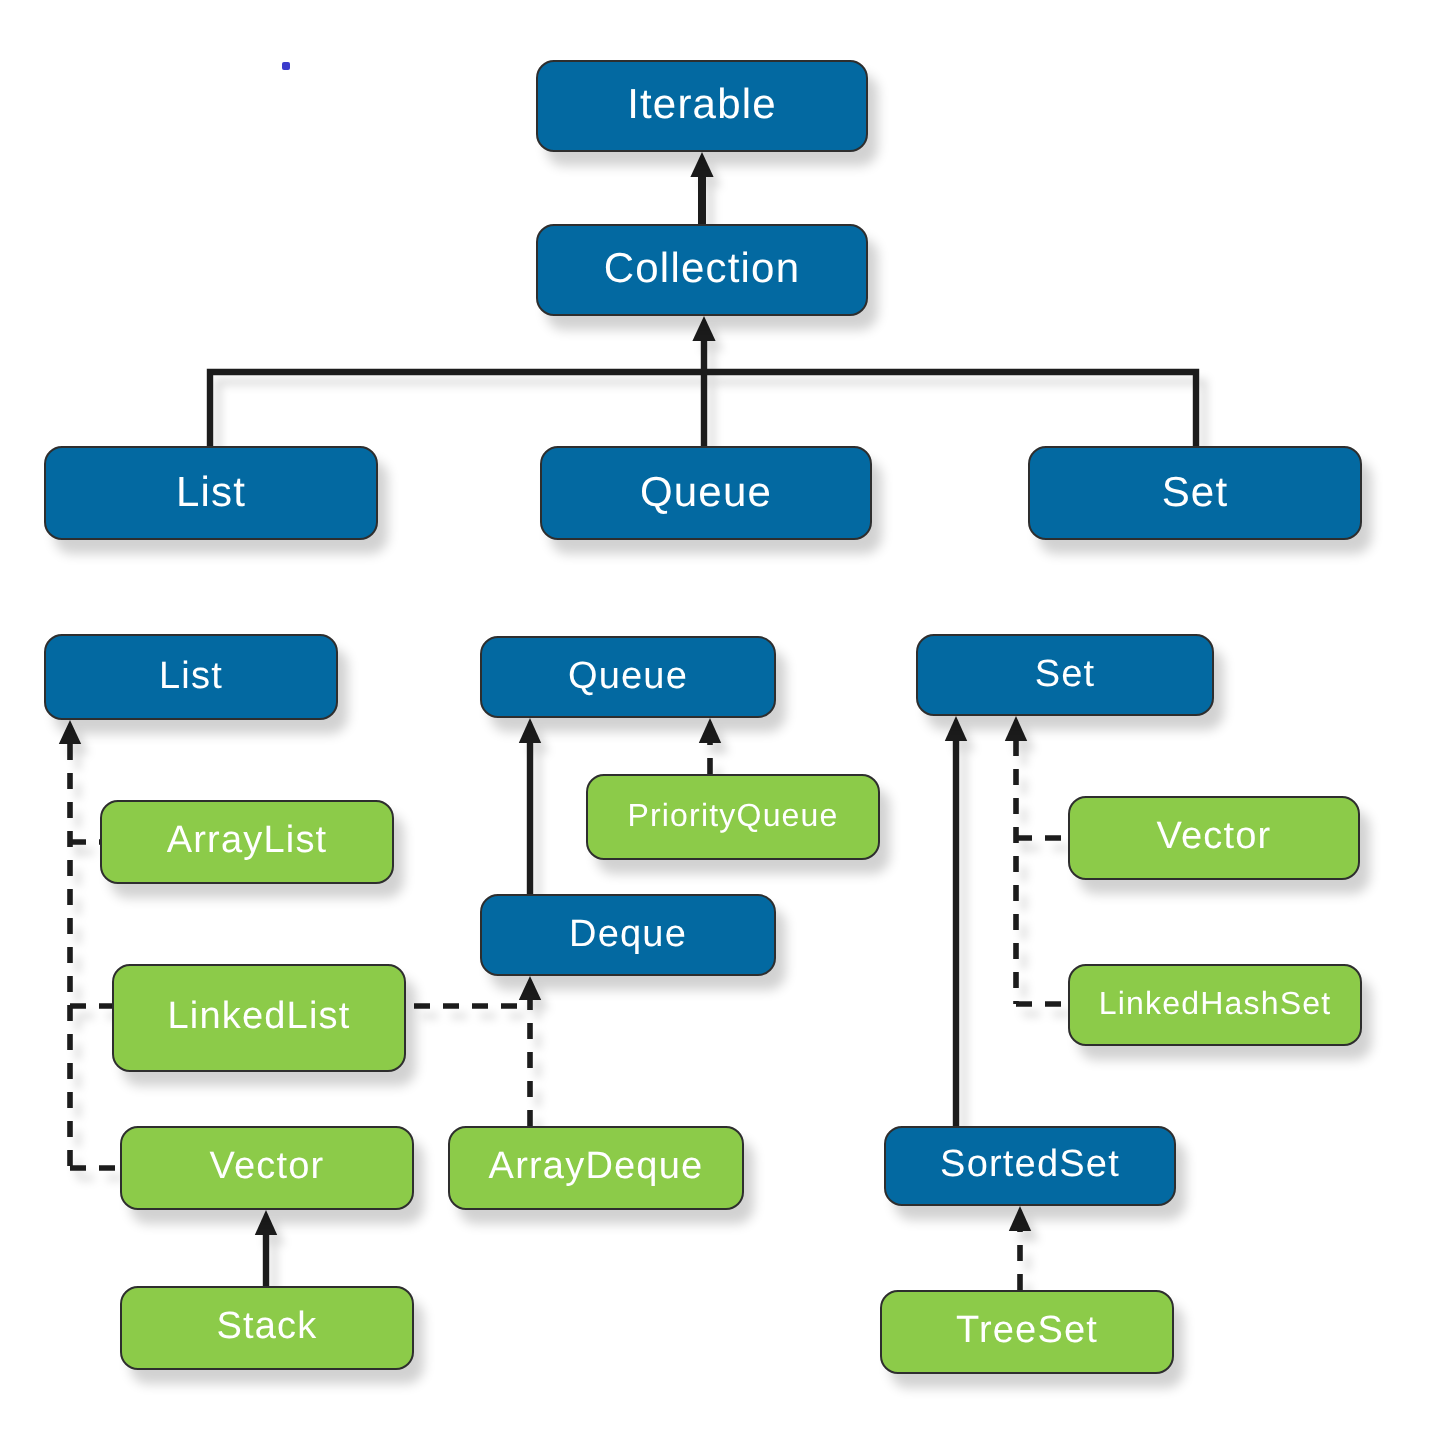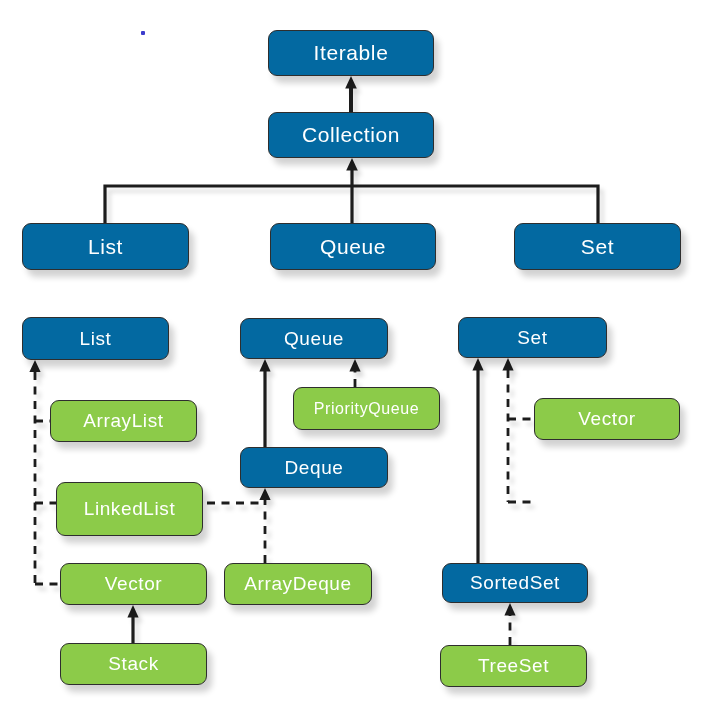--- a/index.html
+++ b/index.html
@@ -153,17 +153,18 @@
   <div class="node green fs-lg" style="left:60px;top:563px;width:147px;height:42px">Vector</div>
   <div class="node green fs-lg" style="left:60px;top:643px;width:147px;height:42px">Stack</div>
 
   <div class="node orange fs-lg" style="left:240px;top:318px;width:148px;height:41px">Queue</div>
   <div class="node green fs-sm" style="left:293px;top:387px;width:147px;height:43px">PriorityQueue</div>
   <div class="node orange fs-lg" style="left:240px;top:447px;width:148px;height:41px">Deque</div>
   <div class="node green fs-lg" style="left:224px;top:563px;width:148px;height:42px">ArrayDeque</div>
 
   <div class="node orange fs-lg" style="left:458px;top:317px;width:149px;height:41px">Set</div>
   <div class="node green fs-lg" style="left:534px;top:398px;width:146px;height:42px">Vector</div>
+  <div class="node green fs-sm" style="left:534px;top:482px;width:147px;height:41px">LinkedHashSet</div>
   <div class="node orange fs-lg" style="left:442px;top:563px;width:146px;height:40px">SortedSet</div>
   <div class="node green fs-lg" style="left:440px;top:645px;width:147px;height:42px">TreeSet</div>
 
   <div class="stray-dot"></div>
 </div>
 
 </body></html>

